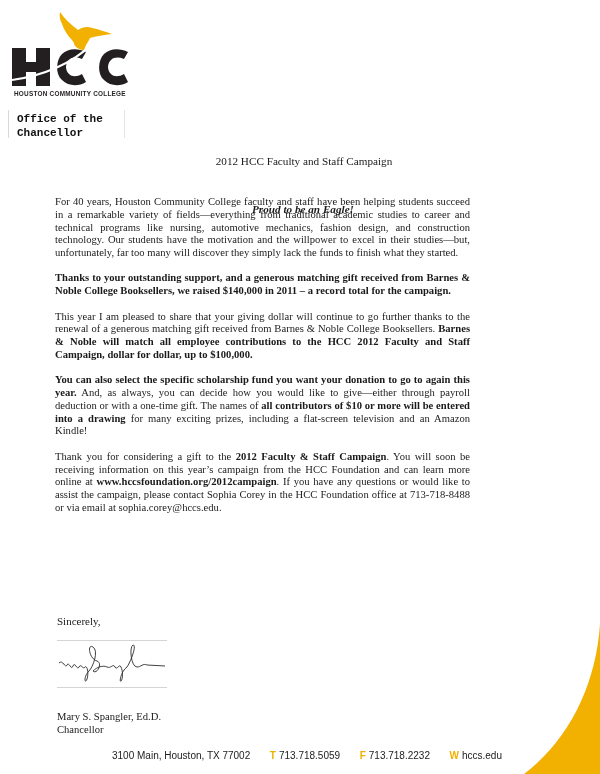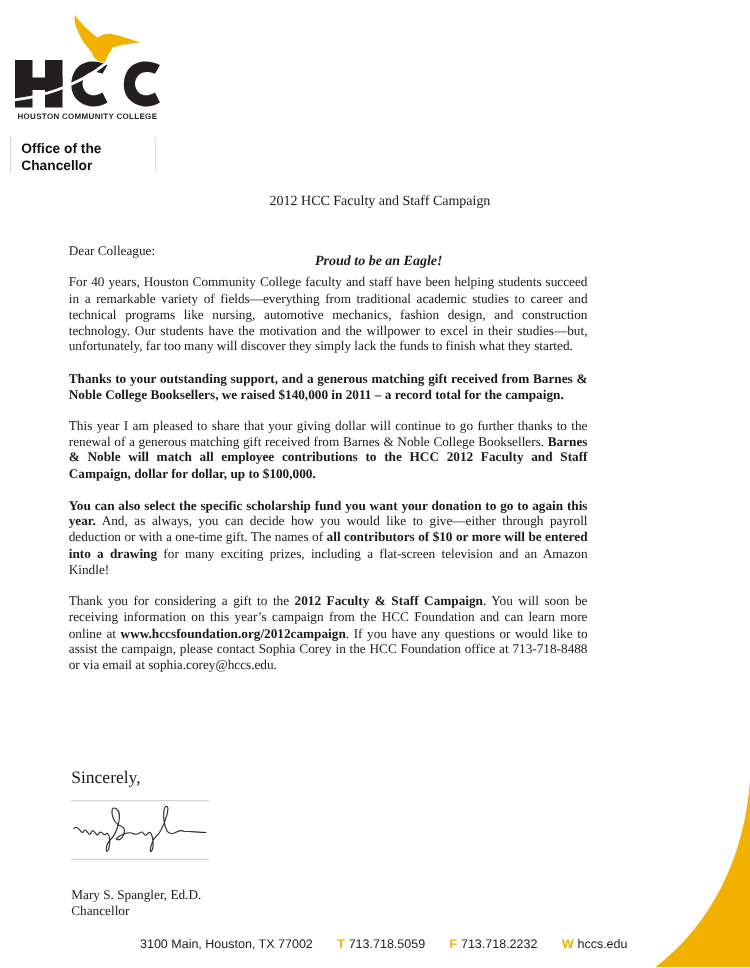--- a/index.html
+++ b/index.html
@@ -14,40 +14,40 @@
     position: absolute; left: 14px; top: 90px;
     font-family: "Liberation Sans", sans-serif; font-weight: bold;
     font-size: 6.4px; letter-spacing: 0.25px; color: #231f20; white-space: nowrap;
   }
   .office-box {
     position: absolute; left: 8px; top: 110px; width: 115px; height: 28px;
     border-left: 1px solid #d8d8d8; border-right: 1px solid #e4e4e4;
   }
   .office-text {
     position: absolute; left: 17px; top: 113px;
-    font-family: Liberation Sans, sans-serif; font-weight: bold;
+    font-family: Liberation Mono, monospace; font-weight: bold;
     font-size: 11px; line-height: 13.5px; color: #111; width: 110px;
   }
   .heading {
     position: absolute; top: 155px; left: 0; width: 600px; text-align: center;
     font-size: 11.2px; line-height: 13px;
   }
   .heading .t1 { font-weight: normal; display: block; margin-left: 8px; }
   .heading .t2 { font-weight: bold; font-style: italic; display: block; margin-left: 6px; margin-top: 35px; }
   .body {
     position: absolute; left: 55px; top: 196px; width: 415px;
     font-size: 10.6px; line-height: 12.8px; text-align: justify;
   }
   .body p { margin: 0 0 12.5px 0; }
   .body b { font-weight: bold; }
   .salutation { margin-bottom: 12.5px !important; }
   .sig-area { position: absolute; left: 57px; top: 640px; width: 110px; height: 46px;
     border-top: 1px solid #d4d4d4; border-bottom: 1px solid #d4d4d4; }
   .sig-area svg { display: block; }
-  .signoff { position: absolute; left: 57px; top: 615px; font-size: 14px; }
+  .signoff { position: absolute; left: 57px; top: 615px; font-size: 11px; }
   .signer { position: absolute; left: 57px; top: 698px; font-size: 10.6px; line-height: 13px; margin-top: 12px; }
   .swoosh { position: absolute; right: 0; bottom: 0; width: 100px; height: 150px; }
   .footer {
     position: absolute; top: 750px; left: 112px;
     font-family: "Liberation Sans", sans-serif; font-size: 10px; color: #222; white-space: nowrap;
   }
   .footer .sep { display: inline-block; width: 14px; }
   .footer .lbl { color: #f2b000; font-weight: bold; margin-right: 3px; }
 </style>
 </head>
@@ -78,21 +78,20 @@
 
 <div class="office-box"></div>
 <div class="office-text">Office of the Chancellor</div>
 
 <div class="heading">
   <span class="t1">2012 HCC Faculty and Staff Campaign</span>
   <span class="t2">Proud to be an Eagle!</span>
 </div>
 
 <div class="body">
-  <p class="salutation">Dear Colleague:</p>
   <div id="paras">
       <p><span>For 40 years, Houston Community College faculty and staff have been helping students succeed in a remarkable variety of fields—everything from traditional academic studies to career and technical programs like nursing, automotive mechanics, fashion design, and construction technology.  Our students have the motivation and the willpower to excel in their studies—but, unfortunately, far too many will discover they simply lack the funds to finish what they started.</span></p>
       <p><b>Thanks to your outstanding support, and a generous matching gift received from Barnes &amp; Noble College Booksellers, we raised $140,000 in 2011 – a record total for the campaign.</b></p>
       <p><span>This year I am pleased to share that your giving dollar will continue to go further thanks to the renewal of a generous matching gift received from Barnes &amp; Noble College Booksellers. </span><b>Barnes &amp; Noble will match all employee contributions to the HCC 2012 Faculty and Staff Campaign, dollar for dollar, up to $100,000.</b></p>
       <p><b>You can also select the specific scholarship fund you want your donation to go to again this year.</b><span> And, as always, you can decide how you would like to give—either through payroll deduction or with a one-time gift. The names of </span><b>all contributors of $10 or more will be entered into a drawing</b><span> for many exciting prizes, including a flat-screen television and an Amazon Kindle!</span></p>
       <p><span>Thank you for considering a gift to the </span><b>2012 Faculty &amp; Staff Campaign</b><span>. You will soon be receiving information on this year’s campaign from the HCC Foundation and can learn more online at </span><b>www.hccsfoundation.org/2012campaign</b><span>. If you have any questions or would like to assist the campaign, please contact Sophia Corey in the HCC Foundation office at 713-718-8488 or via email at sophia.corey@hccs.edu.</span></p>
     </div>
 </div>
 
 <div class="signoff">Sincerely,</div>

